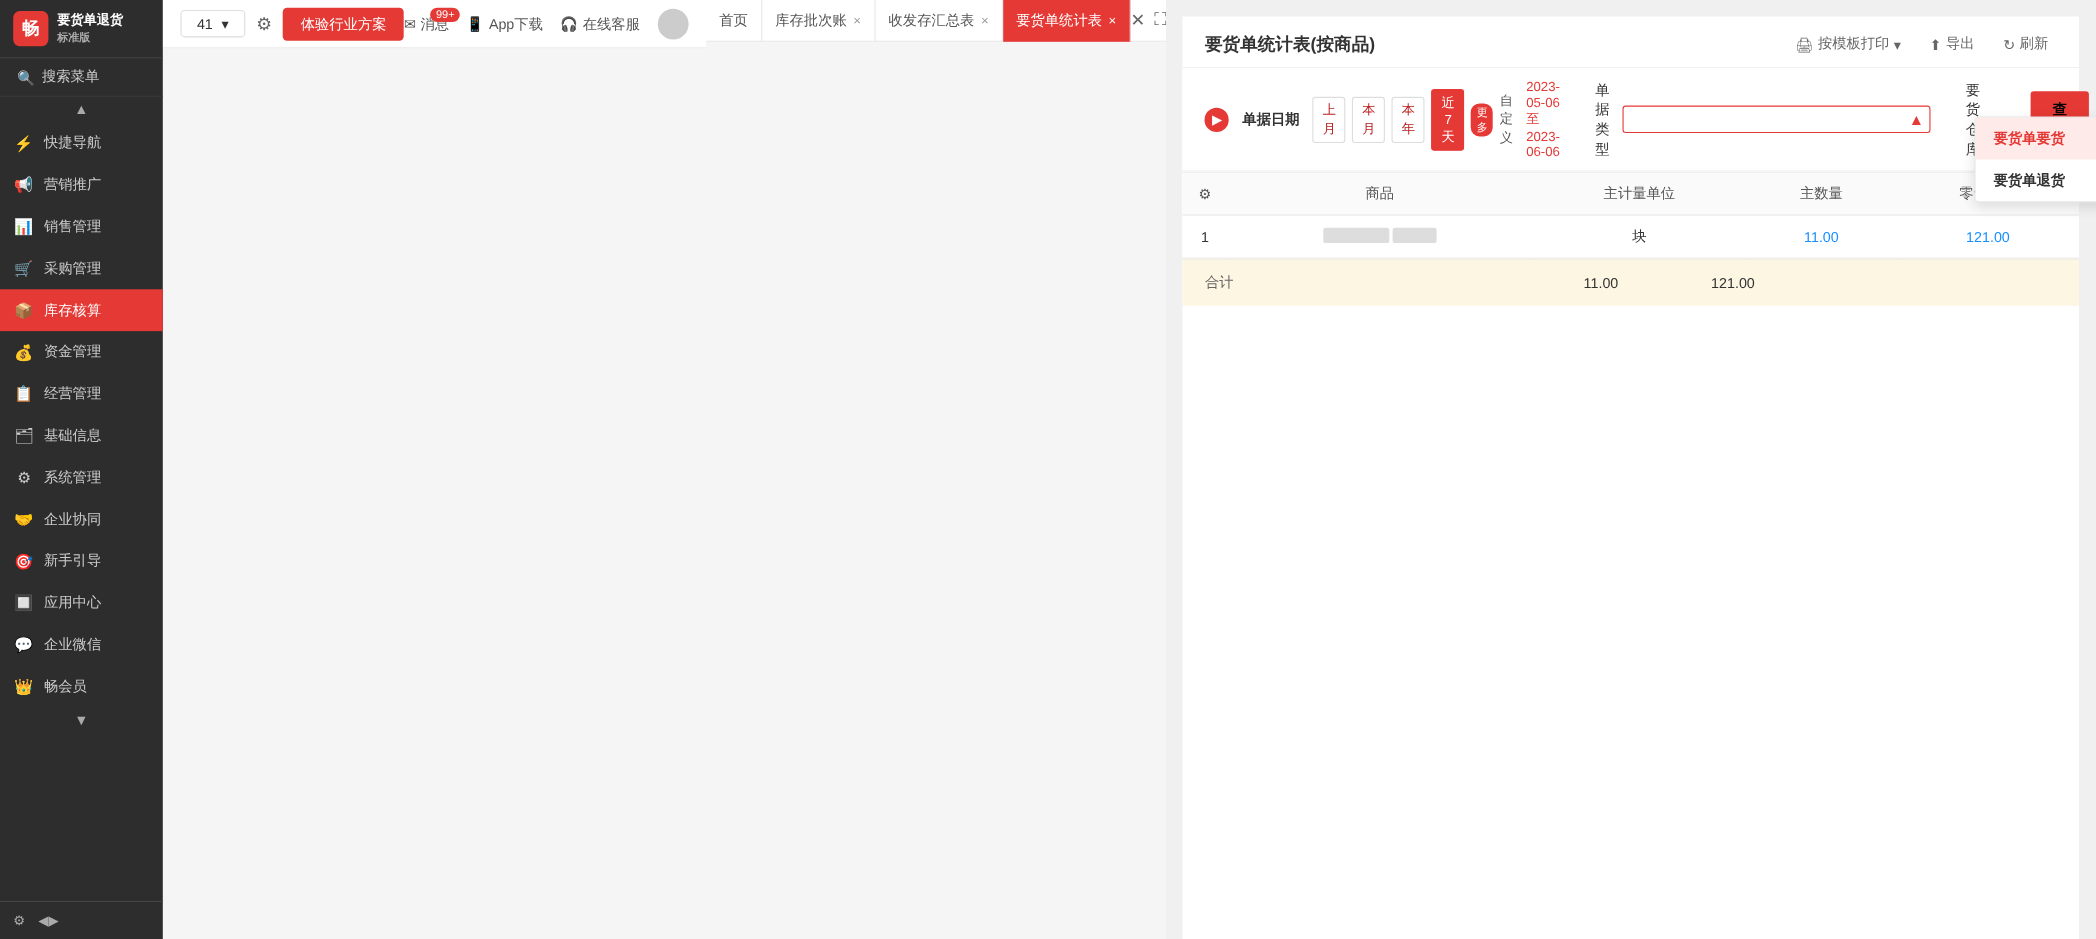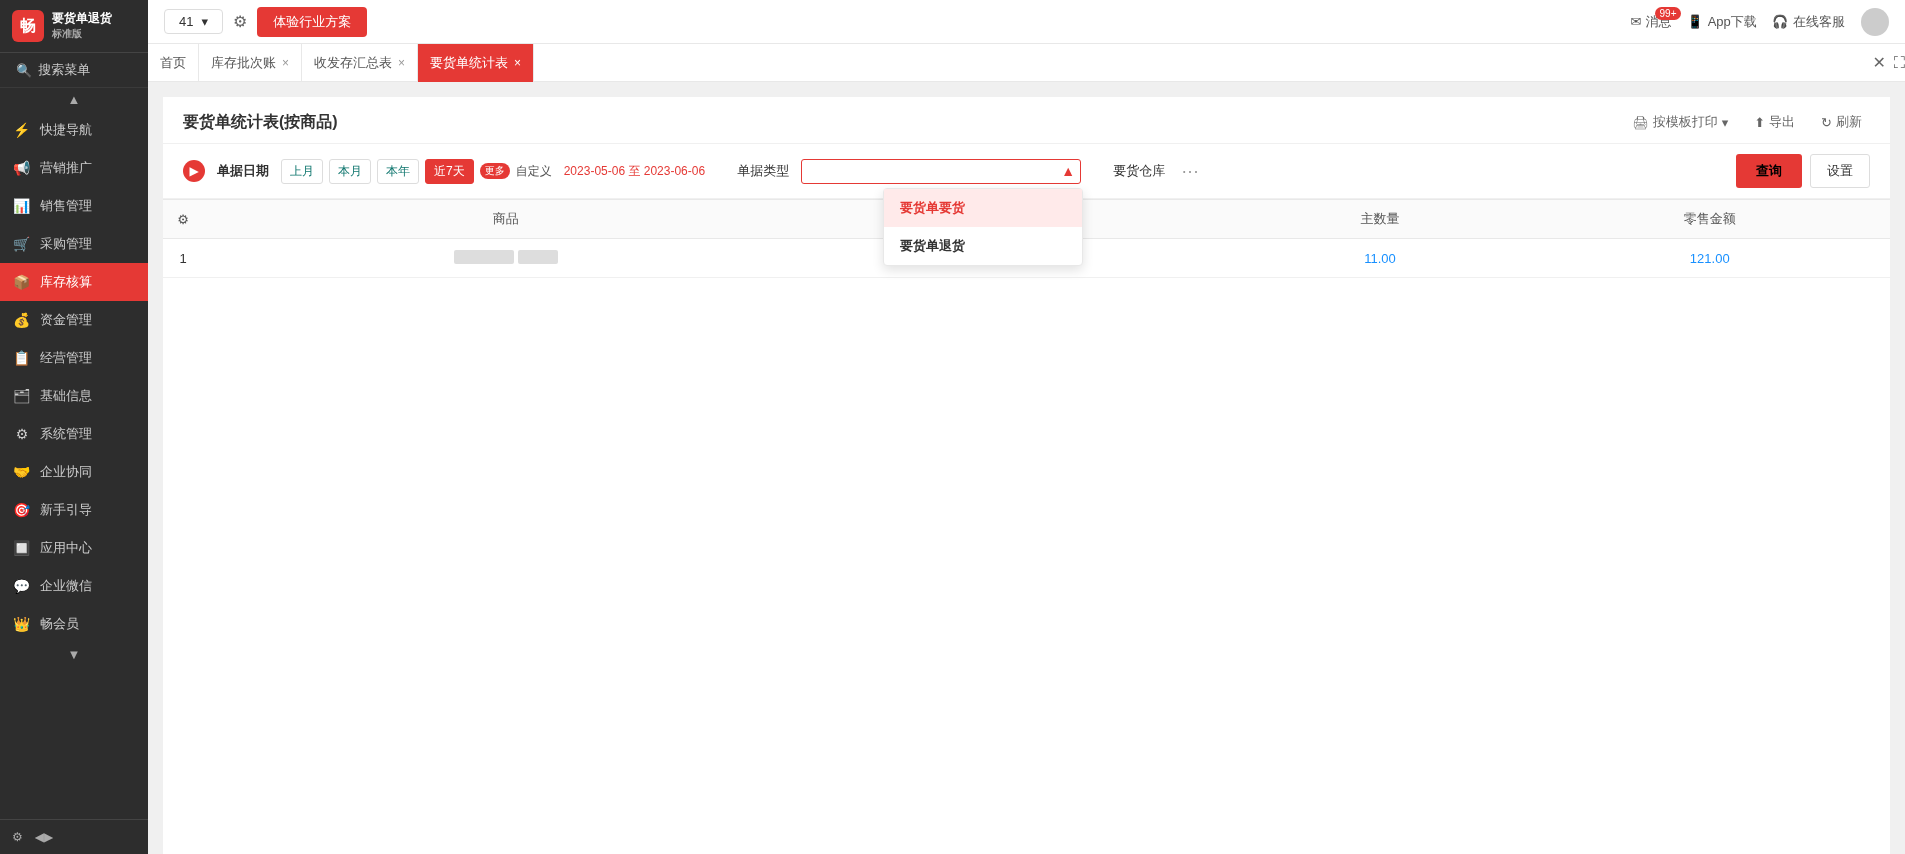--- a/index.html
+++ b/index.html
@@ -75,21 +75,20 @@
       justify-content: center;
       padding: 4px;
       color: #aaa;
       cursor: pointer;
     }
 
     
     .main {
       flex: 1;
       display: flex;
-      flex-direction: column;
       overflow: hidden;
     }
 
     
     .topbar {
       background: #fff;
       border-bottom: 1px solid #e8e8e8;
       display: flex;
       align-items: center;
       padding: 0 16px;
@@ -280,21 +279,21 @@
       display: flex;
       align-items: center;
       gap: 6px;
       font-size: 13px;
     }
     .filter-date-btn {
       padding: 3px 8px;
       border: 1px solid #ddd;
       border-radius: 3px;
       background: #fff;
-      color: #0f766e;
+      color: #b91c1c;
       cursor: pointer;
       font-size: 12px;
     }
     .filter-date-btn.hot {
       background: #e53935;
       color: #fff;
       border-color: #e53935;
     }
     .filter-date-custom {
       color: #555;
@@ -674,16 +673,24 @@
                 <a class="num-link">11.00</a>
               </td>
               <td>
                 <a class="num-link">121.00</a>
               </td>
             </tr>
           </tbody>
         </table>
       </div>
 
+      <div class="table-footer">
+        <span class="table-footer-label">合计</span>
+        <div class="table-footer-values">
+          <span class="footer-val" style="min-width:240px;"></span>
+          <span class="footer-val">11.00</span>
+          <span class="footer-val">121.00</span>
+        </div>
+      </div>
 
     </div>
   </div>
 </div>
 
 </body></html>

